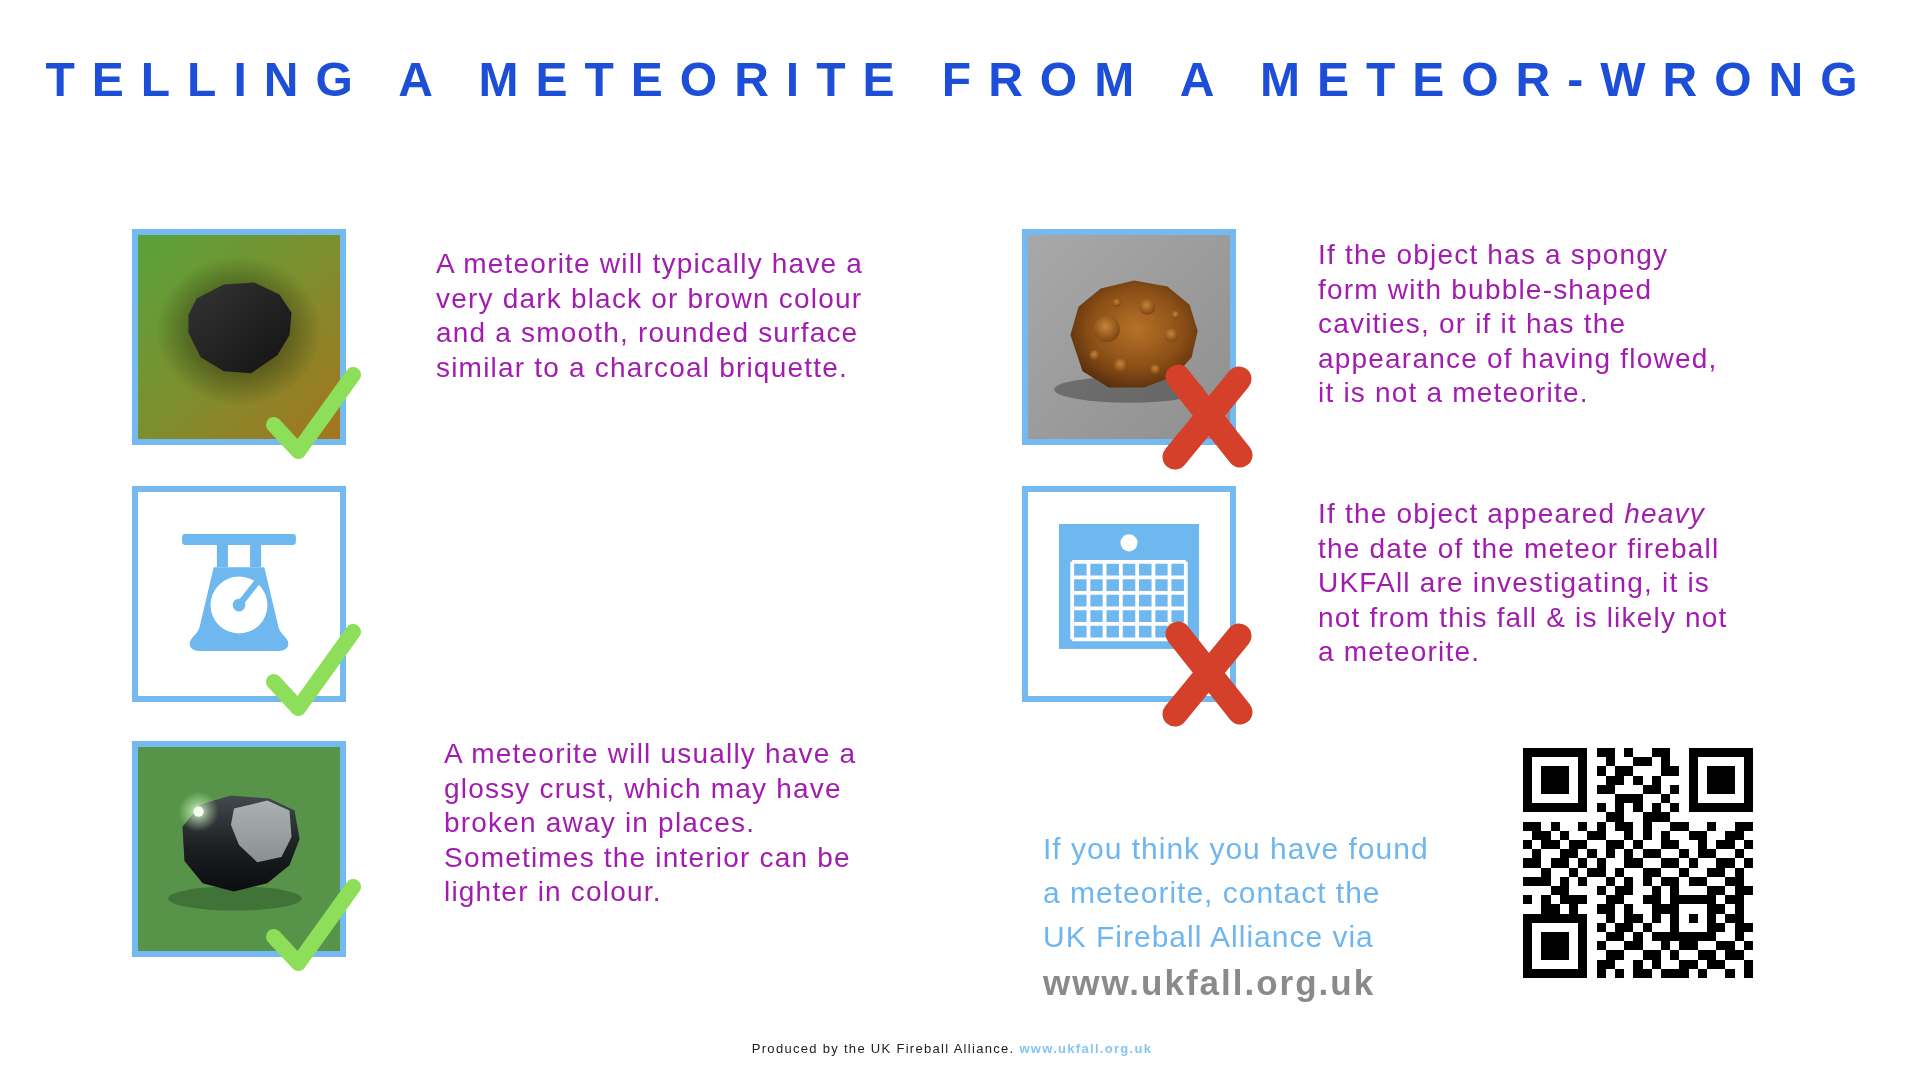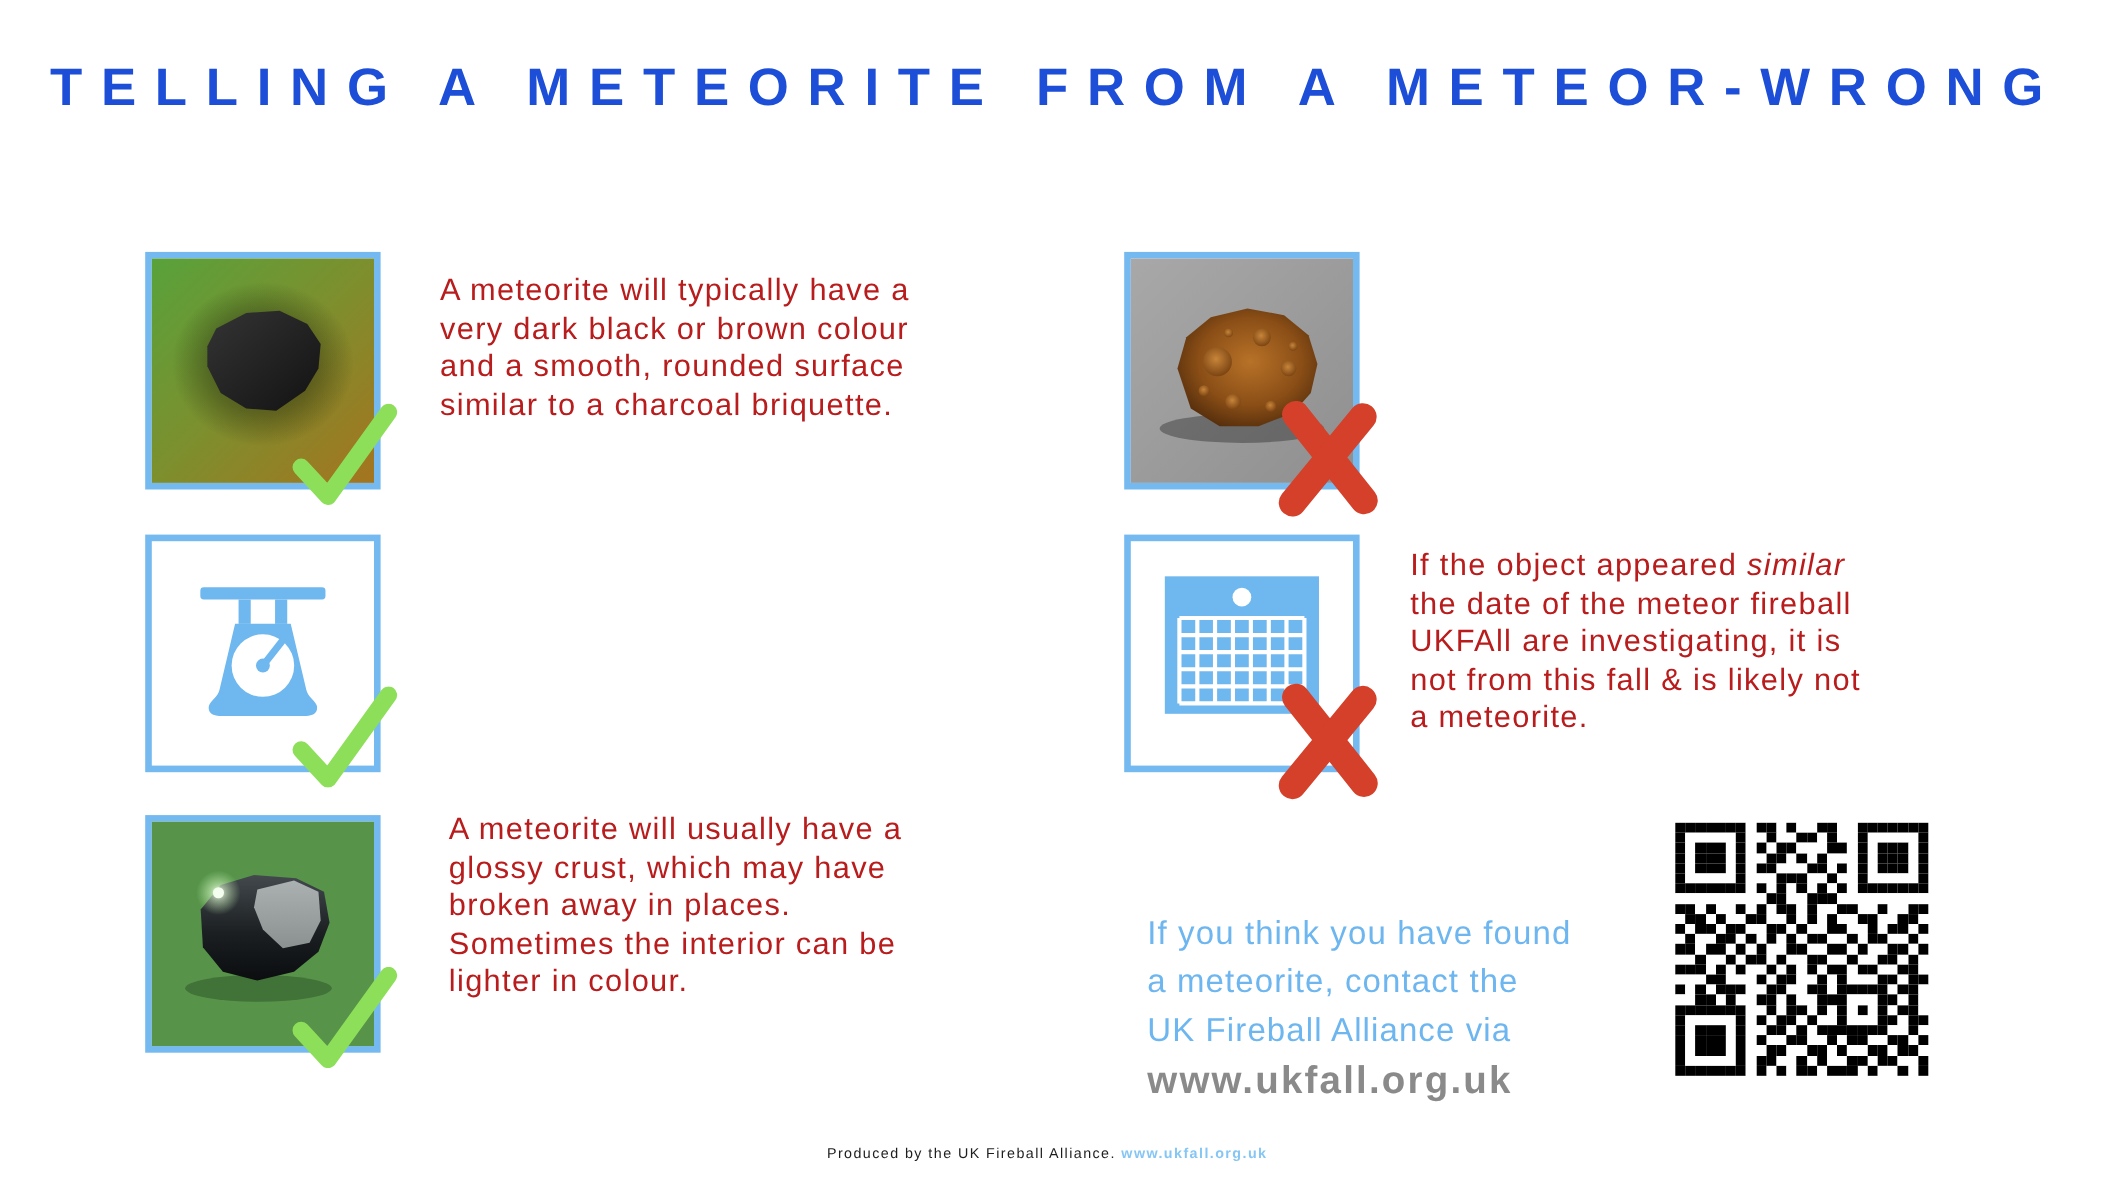--- a/index.html
+++ b/index.html
@@ -10,22 +10,22 @@
   .mediabox{position:absolute;width:202px;height:204px;border:6px solid #74b9f0;background:#fff;}
   .mediabox svg.art{position:absolute;left:0;top:0;width:100%;height:100%;}
   .photo{position:absolute;left:0;top:0;width:100%;height:100%;}
   .bg-grad1{background:linear-gradient(135deg,#58a23b 0%,#7d8f2e 50%,#a5741f 100%);}
   .bg-gray{background:linear-gradient(135deg,#a8a8a8 0%,#8f8f8f 100%);}
   .iconwrap{position:absolute;left:0;top:0;width:100%;height:100%;display:flex;
             align-items:center;justify-content:center;}
   .mark{position:absolute;pointer-events:none;}
   .mark.check{width:98px;height:92px;right:-22px;bottom:-20px;}
   .mark.cross{width:96px;height:118px;right:-26px;bottom:-34px;}
-  .para{position:absolute;font-size:28px;line-height:34.5px;color:#b91c1c;
-        letter-spacing:1.2px;white-space:nowrap;}
+  .para{position:absolute;font-size:28px;line-height:34.5px;color:#a21caf;
+        letter-spacing:1.2px;white-space:nowrap;margin-left:36px;}
   .contact{position:absolute;left:1043px;top:782px;font-size:30px;line-height:44px;
            color:#6db6f0;letter-spacing:1px;white-space:nowrap;margin-top:45px;}
   .contact-url{font-size:35px;font-weight:bold;color:#8a8a8a;letter-spacing:2px;margin-top:2px;}
   .qr{position:absolute;left:1523px;top:748px;width:230px;height:230px;display:grid;
       grid-template-columns:repeat(25,1fr);grid-template-rows:repeat(25,1fr);background:#fff;}
   .qm{background:#fff;}
   .qm.on{background:#000;}
   .footer{position:absolute;top:1041px;left:0;width:1904px;text-align:center;font-size:13px;
           letter-spacing:1.3px;color:#1d1d1d;}
   .footer .link{color:#85c6f4;font-weight:bold;}
@@ -134,20 +134,21 @@
       <circle cx="126" cy="132" r="5" fill="url(#g4b)"></circle>
       <circle cx="66" cy="118" r="5" fill="url(#g4b)"></circle>
       <circle cx="146" cy="78" r="4" fill="url(#g4b)"></circle>
       <circle cx="88" cy="66" r="4" fill="url(#g4b)"></circle>
     </svg>
     <svg class="mark cross" viewBox="0 0 96 118">
       <line x1="18" y1="22" x2="80" y2="100" stroke="#d5402b" stroke-width="25" stroke-linecap="round"></line>
       <line x1="79" y1="24" x2="15" y2="102" stroke="#d5402b" stroke-width="25" stroke-linecap="round"></line>
     </svg>
   </div>
+  <div class="para" style="left:1282px;top:238px;">If the object has a spongy<br>form with bubble-shaped<br>cavities, or if it has the<br>appearance of having flowed,<br>it is not a meteorite.</div>
 
   <div class="mediabox" style="left:1022px;top:486px;">
     <div class="iconwrap">
       <svg width="190" height="178" viewBox="0 0 100 94">
         <rect x="13" y="10" width="74" height="66" fill="#6fb7ef"></rect>
         <circle cx="50" cy="20" r="4.5" fill="#ffffff"></circle>
         <g stroke="#ffffff" stroke-width="2" fill="none">
           <line x1="20" y1="30" x2="80" y2="30"></line>
           <line x1="20" y1="38.2" x2="80" y2="38.2"></line>
           <line x1="20" y1="46.4" x2="80" y2="46.4"></line>
@@ -163,21 +164,21 @@
           <line x1="71.4" y1="30" x2="71.4" y2="71"></line>
           <line x1="80" y1="30" x2="80" y2="71"></line>
         </g>
       </svg>
     </div>
     <svg class="mark cross" viewBox="0 0 96 118">
       <line x1="18" y1="22" x2="80" y2="100" stroke="#d5402b" stroke-width="25" stroke-linecap="round"></line>
       <line x1="79" y1="24" x2="15" y2="102" stroke="#d5402b" stroke-width="25" stroke-linecap="round"></line>
     </svg>
   </div>
-  <div class="para" style="left:1282px;top:497px;">If the object appeared <i>similar</i><br>the date of the meteor fireball<br>UKFAll are investigating, it is<br>not from this fall &amp; is likely not<br>a meteorite.</div>
+  <div class="para" style="left:1282px;top:497px;">If the object appeared <i>heavy</i><br>the date of the meteor fireball<br>UKFAll are investigating, it is<br>not from this fall &amp; is likely not<br>a meteorite.</div>
 
   <div class="contact">
     <div>If you think you have found<br>a meteorite, contact the<br>UK Fireball Alliance via</div>
     <div class="contact-url">www.ukfall.org.uk</div>
   </div>
 
   <div class="qr">
       <div class="qm on"></div>
       <div class="qm on"></div>
       <div class="qm on"></div>

